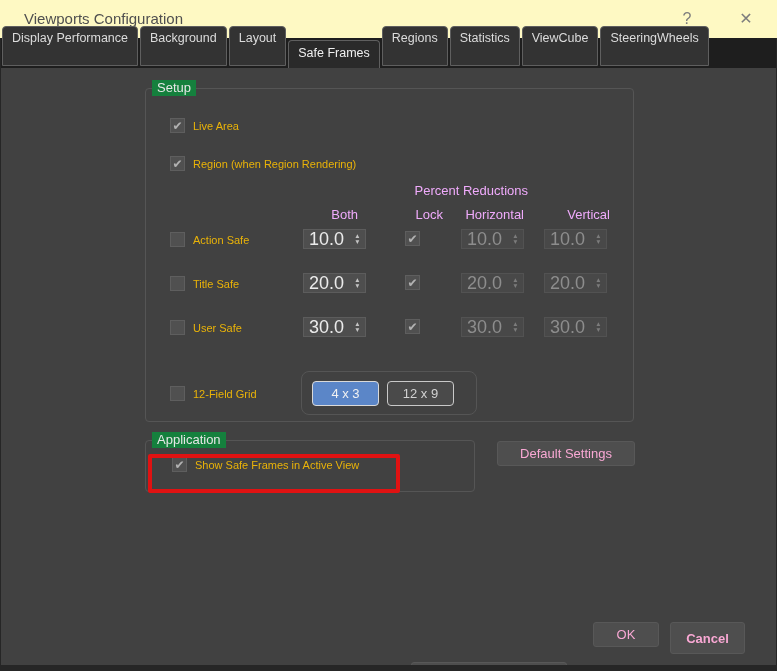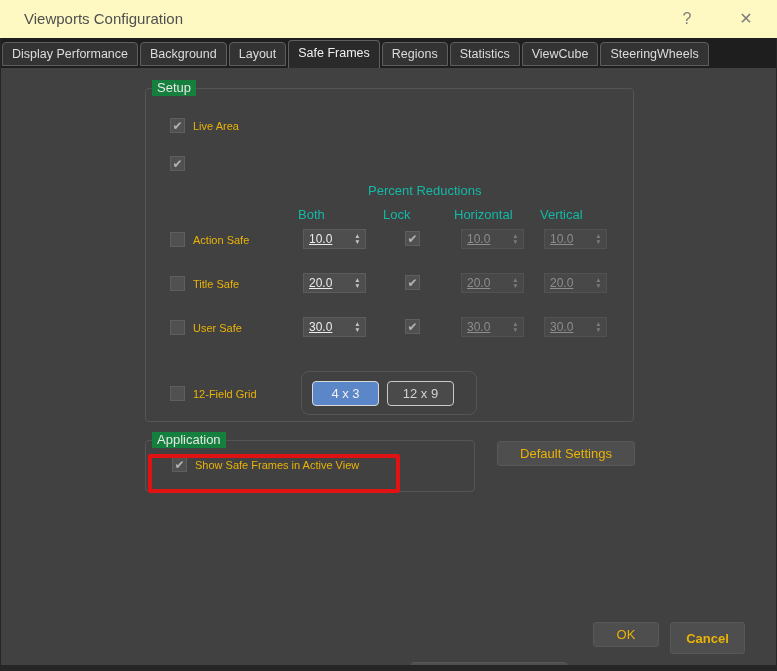--- a/index.html
+++ b/index.html
@@ -12,21 +12,21 @@
   .titlebar{position:absolute;left:0;top:0;width:777px;height:38px;background:#fef9c3;}
   .titlebar .title{position:absolute;left:24px;top:0;height:38px;line-height:38px;
     font-size:15px;color:#4f4f4f;}
   .tb-btn{position:absolute;top:0;height:38px;line-height:38px;text-align:center;
     color:#7d7d7d;cursor:default;}
   .tb-help{left:676px;width:22px;font-size:16px;}
   .tb-close{left:732px;width:28px;font-size:16px;}
   
   .tabstrip{position:absolute;left:0;top:38px;width:777px;height:30px;background:#1e1e1e;
     display:flex;align-items:flex-end;padding-left:2px;box-sizing:border-box;}
-  .tab{height:24px;line-height:23px;margin-bottom:2px;margin-right:2px;padding:0 9px;
+  .tab{height:40px;line-height:23px;margin-bottom:2px;margin-right:2px;padding:0 9px;
     background:#333333;border:1px solid #5f5f5f;border-radius:4px 4px 0 0;
     font-size:12.5px;color:#dcdcdc;box-sizing:border-box;white-space:nowrap;}
   .tab.active{height:28px;line-height:24px;margin-bottom:0;background:#2a2a2a;
     border-bottom:none;color:#f0f0f0;}
   
   .content{position:absolute;left:0;top:68px;width:777px;height:596px;background:#414141;}
   .edge-l,.edge-r{position:absolute;top:38px;bottom:0;width:1px;background:#262626;}
   .edge-l{left:0;} .edge-r{right:0;}
   .edge-b{position:absolute;left:0;bottom:0;width:777px;height:6px;background:#262626;}
   
@@ -35,31 +35,31 @@
     font-size:13px;color:#e6e6e6;line-height:16px;}
   
   .cbrow{position:absolute;display:flex;align-items:center;gap:8px;}
   .cb{width:15px;height:15px;background:#505050;border:1px solid #5e5e5e;box-sizing:border-box;
     display:flex;align-items:center;justify-content:center;
     color:#b2b2b2;font-size:12px;line-height:1;flex:0 0 auto;}
   .cblabel{font-size:11px;color:#eab308;white-space:nowrap;}
   
   .spin{position:absolute;width:63px;height:20px;background:#4e4e4e;border:1px solid #5c5c5c;
     box-sizing:border-box;display:flex;align-items:stretch;}
-  .spin .val{flex:1;font-size:12px;color:#ebebeb;padding-left:5px;line-height:18px;text-decoration:underline;}
+  .spin .val{flex:1;font-size:18px;color:#ebebeb;padding-left:5px;line-height:18px;}
   .spin .arrows{width:15px;display:flex;flex-direction:column;align-items:center;
     justify-content:center;color:#c4c4c4;font-size:7.5px;line-height:6px;}
   .spin.disabled{background:#484848;border-color:#525252;}
   .spin.disabled .val{color:#8d8d8d;}
   .spin.disabled .arrows{color:#7c7c7c;}
   
-  .hdr{position:absolute;font-size:13px;color:#14b8a6;text-align:left;}
+  .hdr{position:absolute;font-size:13px;color:#f0abfc;text-align:right;}
   
   .btn{position:absolute;background:#4e4e4e;border:1px solid #585858;border-radius:3px;
-    color:#eab308;font-size:13px;display:flex;align-items:center;justify-content:center;
+    color:#f9a8d4;font-size:13px;display:flex;align-items:center;justify-content:center;
     box-sizing:border-box;cursor:default;}
   
   .aspect-group{position:absolute;border:1px solid #555555;border-radius:8px;box-sizing:border-box;}
   .aspect-btn{position:absolute;height:25px;width:67px;border-radius:4px;box-sizing:border-box;
     display:flex;align-items:center;justify-content:center;font-size:13px;}
   .aspect-btn.sel{background:#5b86c8;border:1px solid #d9d9d9;color:#f2f2f2;}
   .aspect-btn.unsel{background:#4a4a4a;border:1px solid #c9c9c9;color:#d2d2d2;}
   
   .annotation{position:absolute;border:4px solid #e01212;border-radius:2px;
     box-sizing:border-box;pointer-events:none;z-index:6;}
@@ -91,20 +91,21 @@
     <div class="group" style="left:145px;top:20px;width:489px;height:334px;">
       <div class="legend">Setup</div>
 
       <div class="cbrow" style="left:24px;top:29px;">
         <div class="cb">✔</div>
         <div class="cblabel">Live Area</div>
       </div>
 
       <div class="cbrow" style="left:24px;top:67px;">
         <div class="cb">✔</div>
+        <div class="cblabel">Region (when Region Rendering)</div>
       </div>
 
       <div class="hdr" style="left:222px;top:94px;width:160px;">Percent Reductions</div>
 
       <div class="hdr" style="left:152px;top:118px;width:60px;">Both</div>
       <div class="hdr" style="left:237px;top:118px;width:60px;">Lock</div>
       <div class="hdr" style="left:308px;top:118px;width:70px;">Horizontal</div>
       <div class="hdr" style="left:394px;top:118px;width:70px;">Vertical</div>
 
       <div class="cbrow" style="left:24px;top:143px;">

